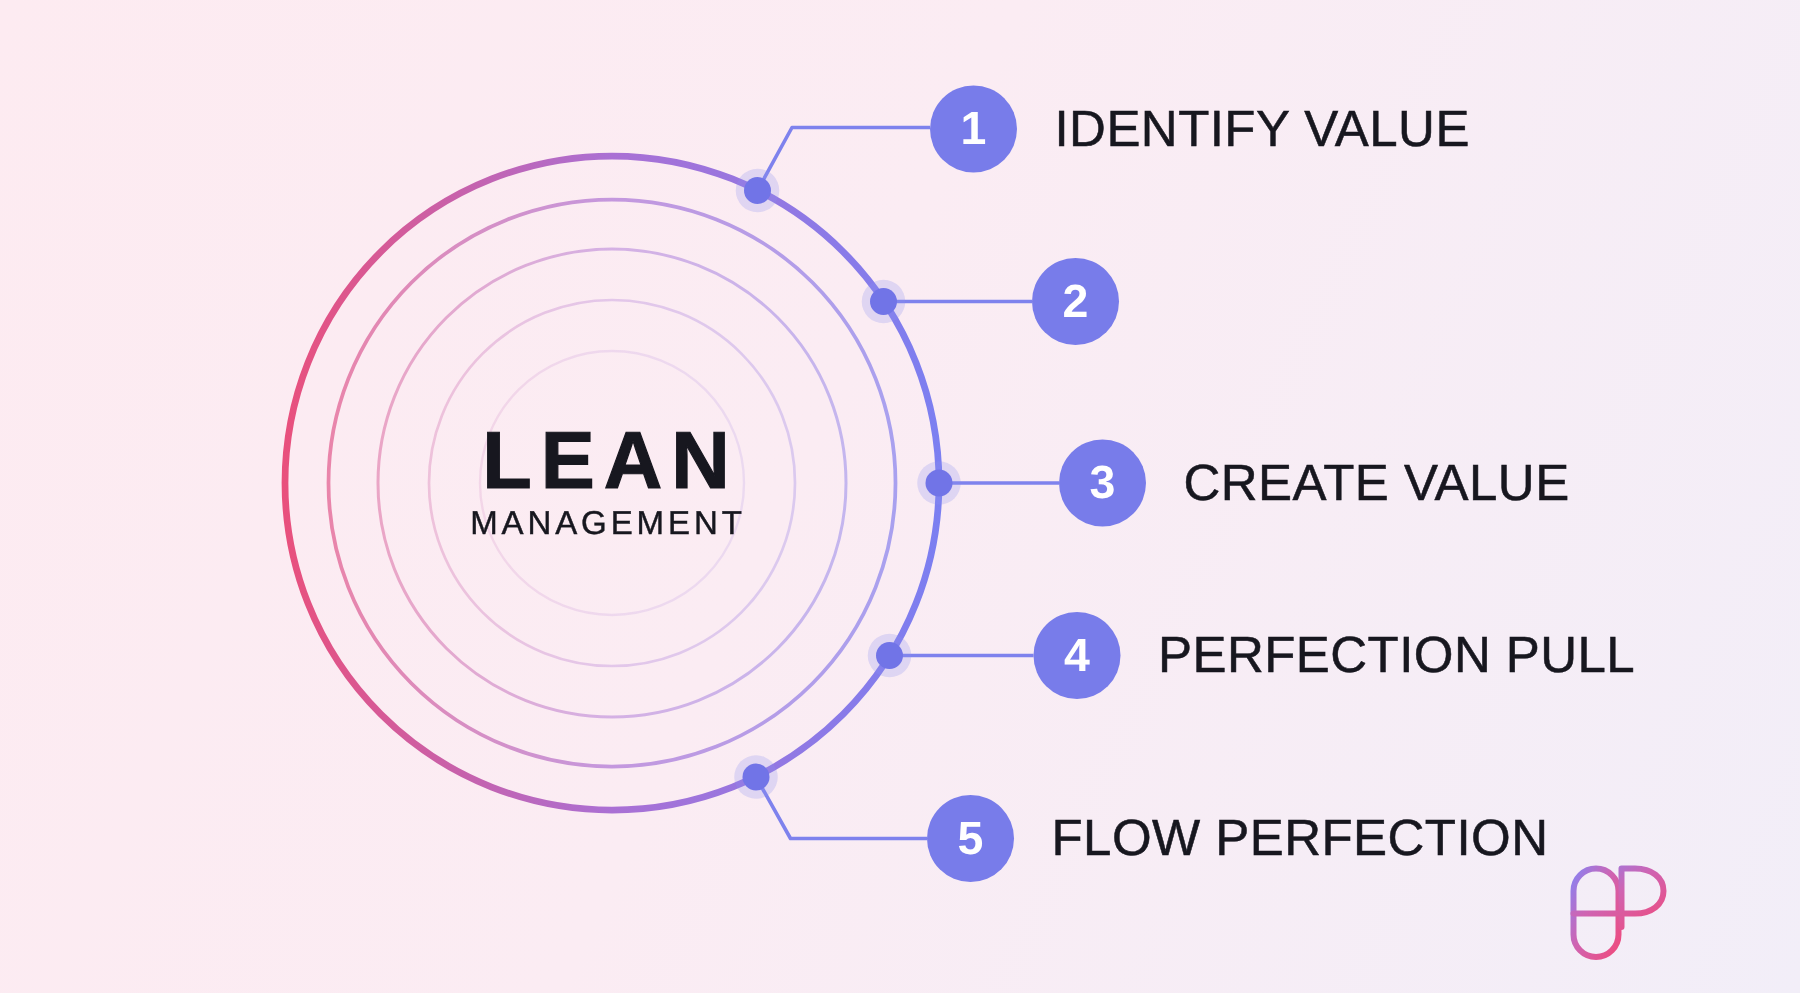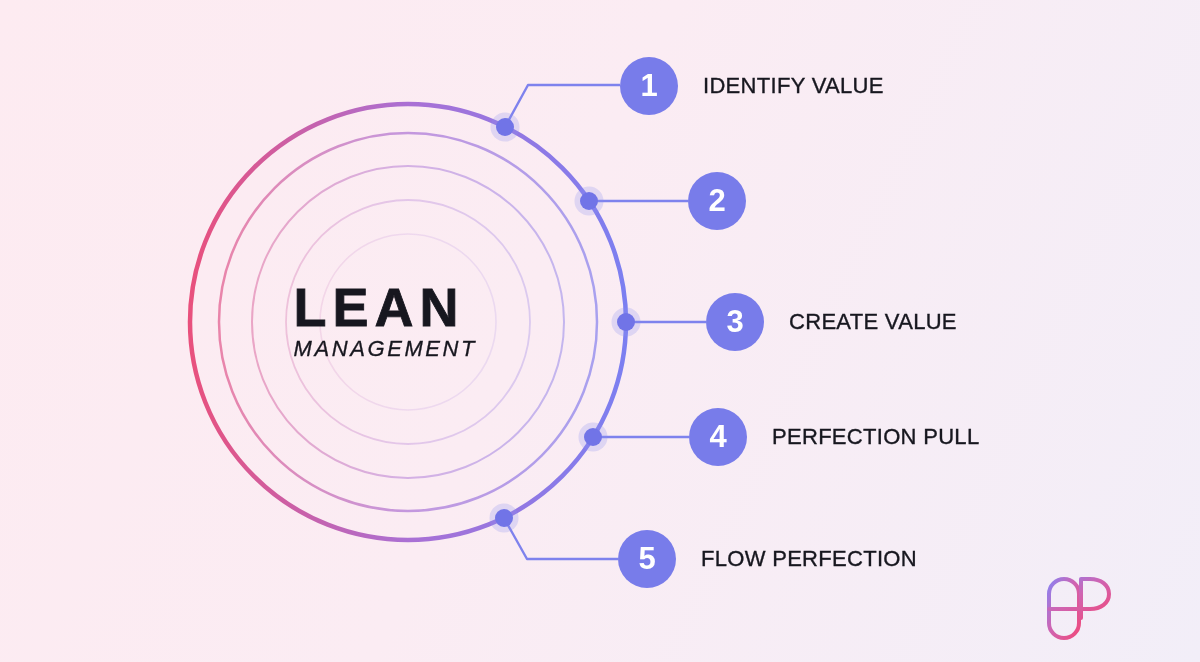--- a/index.html
+++ b/index.html
@@ -15,40 +15,40 @@
 
   .diagram-svg {
     position: absolute;
     left: 0; top: 0;
     width: 1200px; height: 662px;
     display: block;
   }
 
   .center-text {
     position: absolute;
-    left: 384px; top: 321px;
+    left: 404px; top: 321px;
     transform: translate(-50%, -50%);
+    text-align: center;
     color: #17171f;
     user-select: none;
   }
   .center-title {
     font-size: 54px;
     font-weight: 800;
     letter-spacing: 6px;
     margin-right: -6px;
     line-height: 1;
     -webkit-text-stroke: 0.8px #17171f;
   }
   .center-subtitle {
     font-size: 22px;
     font-weight: 500;
     letter-spacing: 2.6px;
     margin-right: -2.6px;
     margin-top: 2px;
-    font-style: italic;
     -webkit-text-stroke: 0.3px #17171f;
   }
 
   .step-row {
     position: absolute;
     display: flex;
     align-items: center;
     gap: 25px;
     transform: translateY(-50%);
     white-space: nowrap;
@@ -59,21 +59,21 @@
     background: #787cea;
     color: #ffffff;
     font-size: 31px;
     font-weight: 700;
     display: flex;
     align-items: center;
     justify-content: center;
     flex: 0 0 auto;
   }
   .step-label {
-    font-size: 22px;
+    font-size: 34px;
     font-weight: 500;
     letter-spacing: 0.3px;
     color: #17171f;
     -webkit-text-stroke: 0.35px #17171f;
   }
 
   .row-1 { left: 620px; top: 86px; }
   .row-2 { left: 688px; top: 201px; }
   .row-3 { left: 706px; top: 322px; }
   .row-4 { left: 689px; top: 437px; }

